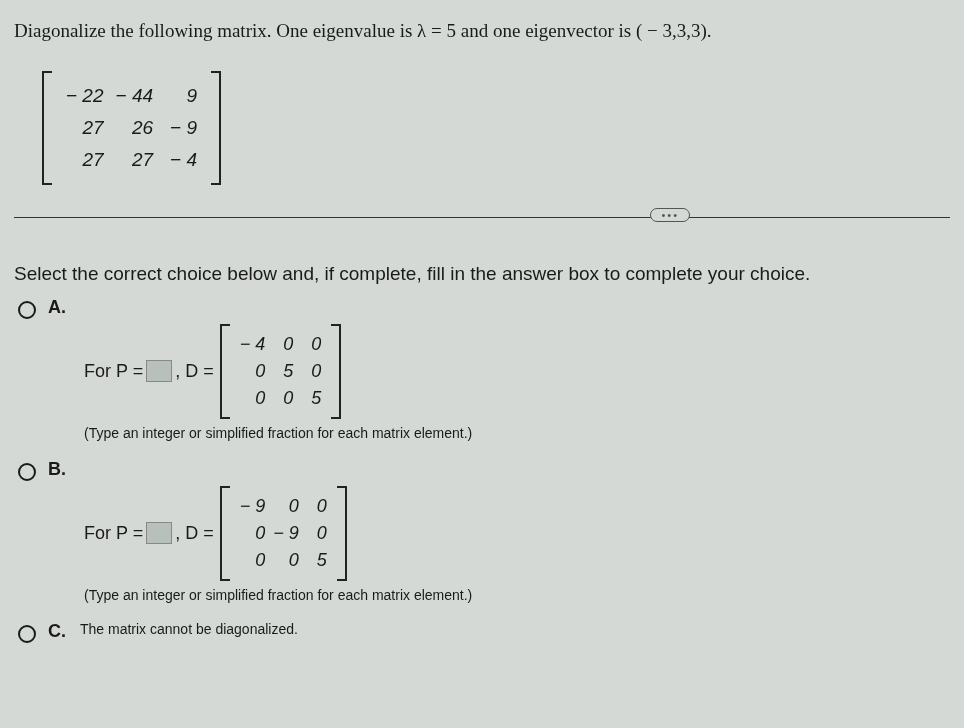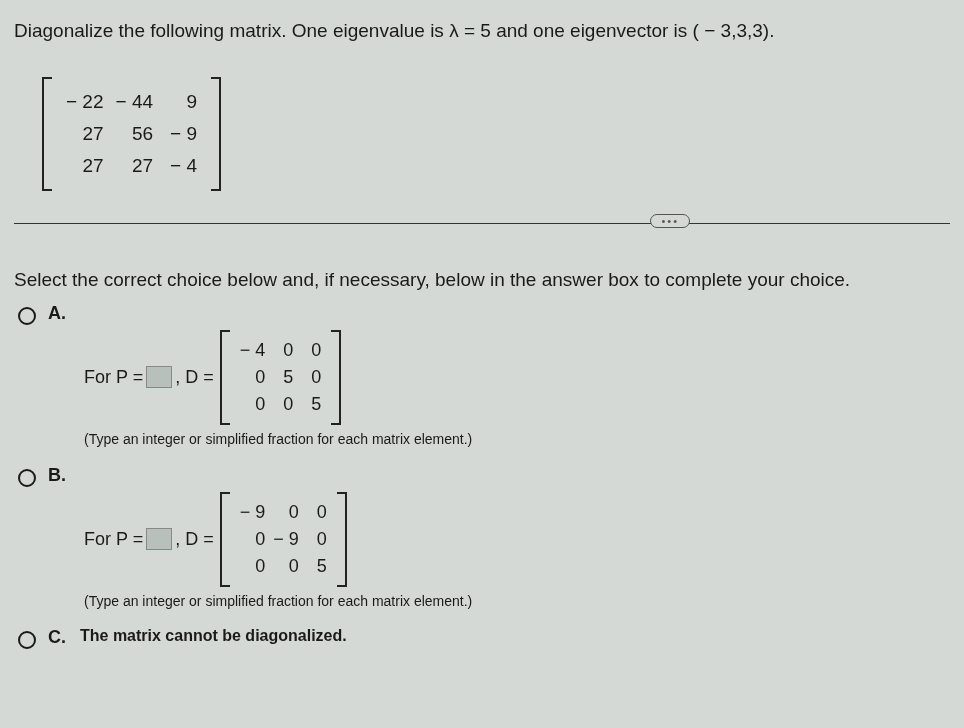--- a/index.html
+++ b/index.html
@@ -12,27 +12,29 @@
       background: #d5d9d6;
       width: 964px;
       height: 728px;
       padding: 18px 14px;
       color: #1a1a1a;
       font-size: 18px;
       position: relative;
     }
     .question-text {
       font-size: 19px;
-      margin-bottom: 26px;
+      margin-bottom: 20px;
       line-height: 1.4;
+      font-family: Liberation Serif, serif;
     }
     .matrix {
       display: inline-flex;
       align-items: flex-end;
       margin: 6px 0 18px 28px;
+      font-style: italic;
     }
     .matrix-bracket-left, .matrix-bracket-right {
       width: 10px;
       align-self: stretch;
     }
     .matrix-bracket-left {
       border-left: 2px solid #222;
       border-top: 2px solid #222;
       border-bottom: 2px solid #222;
     }
@@ -127,22 +129,21 @@
       background: #b8c0bc;
       border: 1px solid #888;
       vertical-align: middle;
       margin: 0 3px;
     }
     .note {
       font-size: 14px;
       margin: 4px 0 10px 36px;
     }
     .choice-c-text {
-      font-size: 16px;
-      font-weight: bold;
+      font-size: 14px;
     }
     .choice-row-top {
       display: flex;
       align-items: flex-start;
     }
   </style>
 </head>
 <body>
 
 
@@ -152,38 +153,38 @@
 <div class="matrix">
   <div class="matrix-bracket-left"></div>
   <div class="matrix-body">
     <div class="matrix-row">
       <span class="matrix-cell">− 22</span>
       <span class="matrix-cell">− 44</span>
       <span class="matrix-cell">9</span>
     </div>
     <div class="matrix-row">
       <span class="matrix-cell">27</span>
-      <span class="matrix-cell">56</span>
+      <span class="matrix-cell">26</span>
       <span class="matrix-cell">− 9</span>
     </div>
     <div class="matrix-row">
       <span class="matrix-cell">27</span>
       <span class="matrix-cell">27</span>
       <span class="matrix-cell">− 4</span>
     </div>
   </div>
   <div class="matrix-bracket-right"></div>
 </div>
 
 <div class="divider-row">
   <hr class="divider-line">
   <span class="ellipsis-badge">•••</span>
 </div>
 
-<div class="instruction">Select the correct choice below and, if necessary, below in the answer box to complete your choice.</div>
+<div class="instruction">Select the correct choice below and, if complete, fill in the answer box to complete your choice.</div>
 
 
 <div class="choice">
   <div class="radio"></div>
   <div class="choice-content">
     <div class="choice-row-top">
       <span class="choice-label">A.</span>
     </div>
     <div class="equation-line">
       <span>For P =</span>

